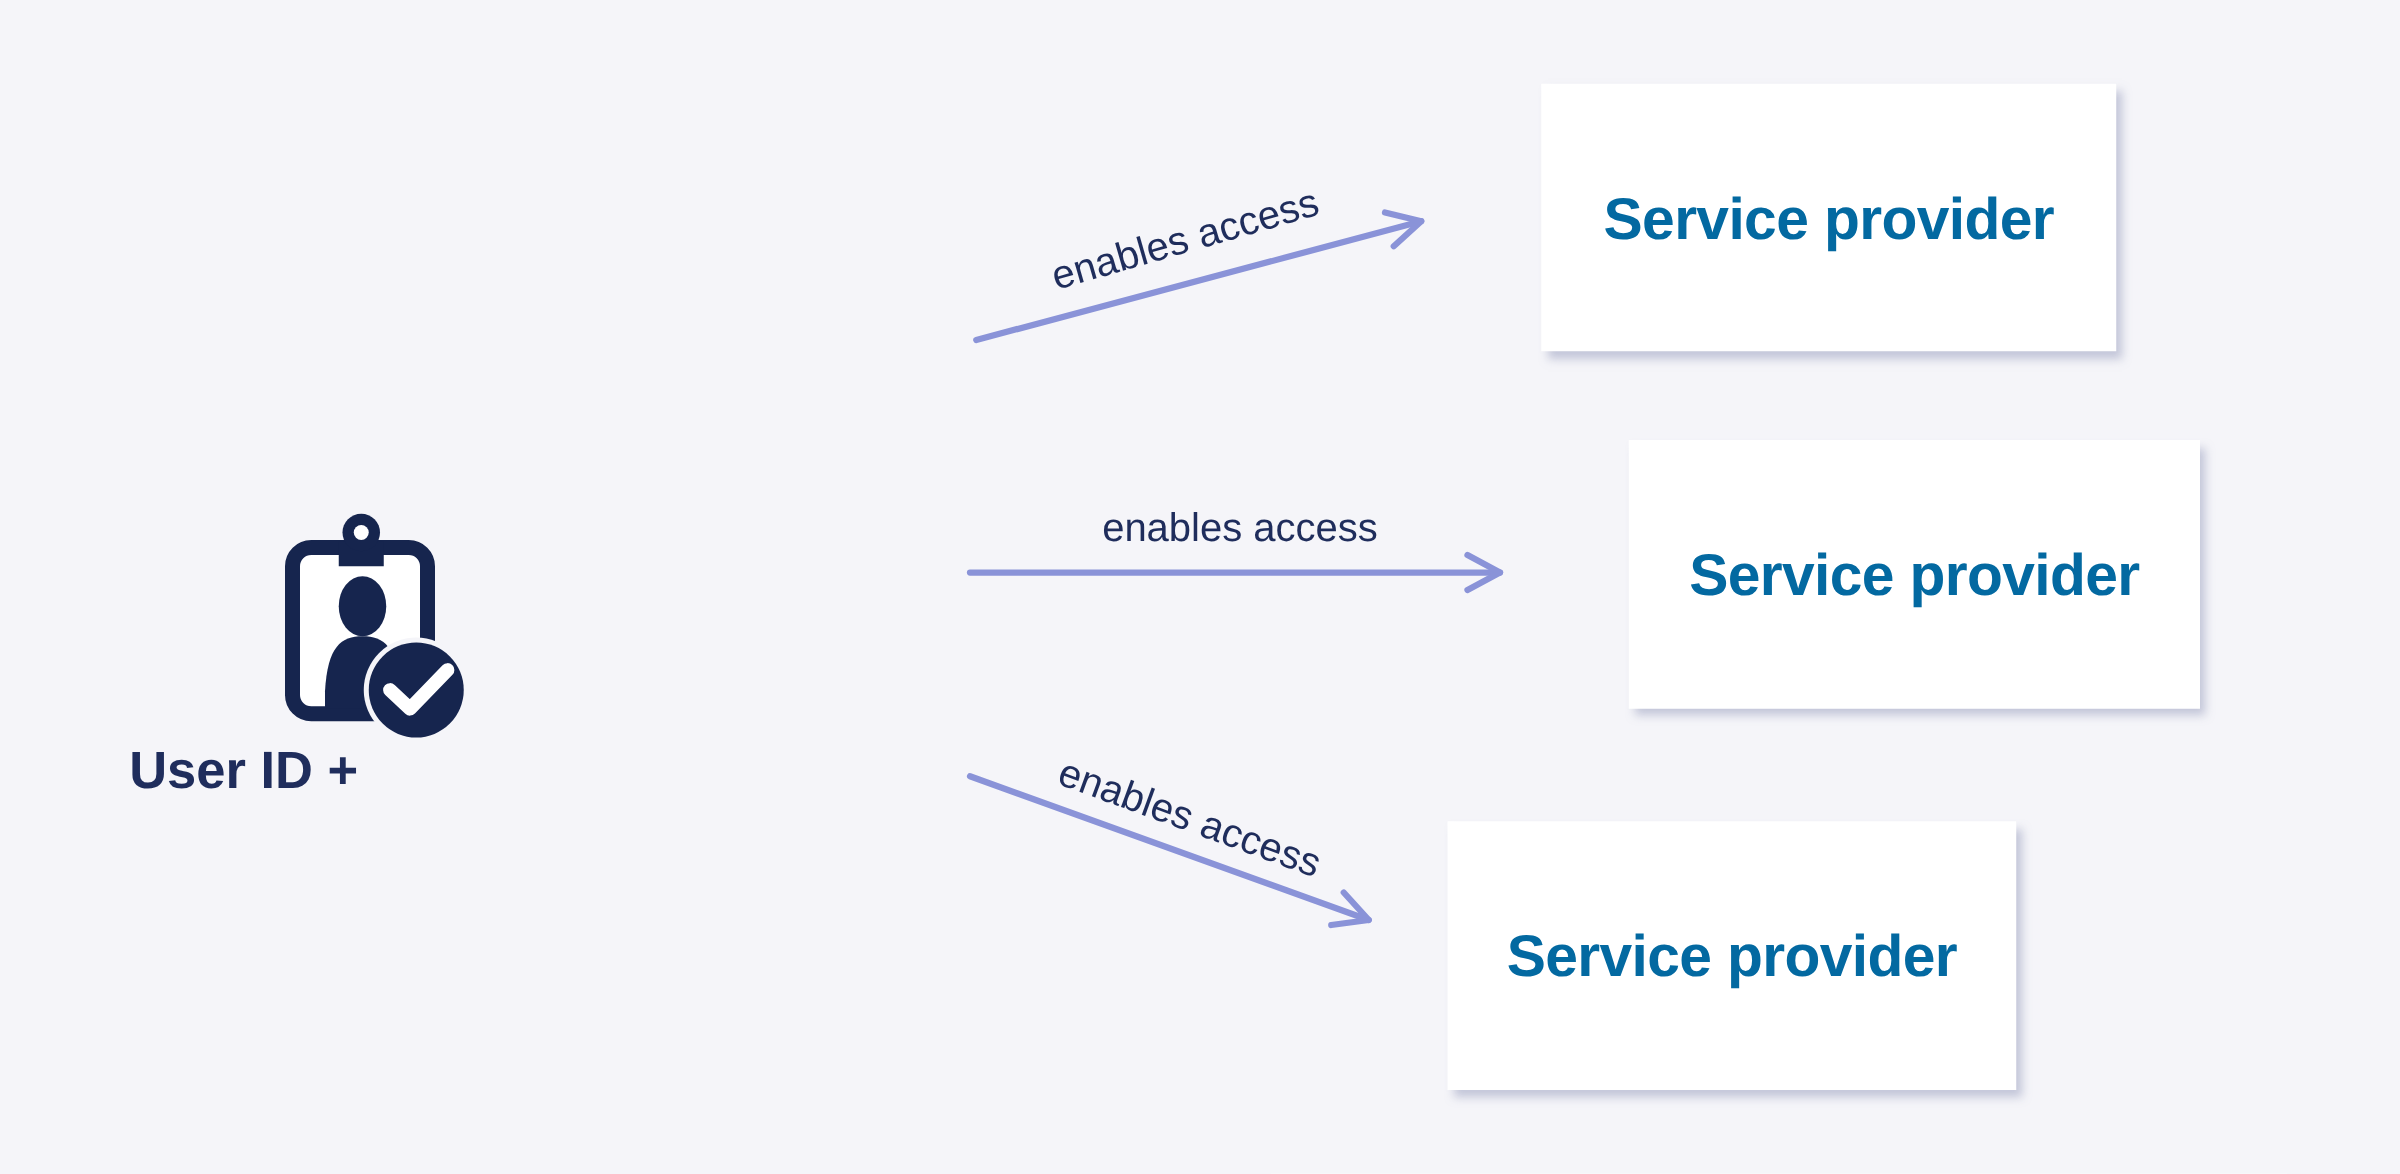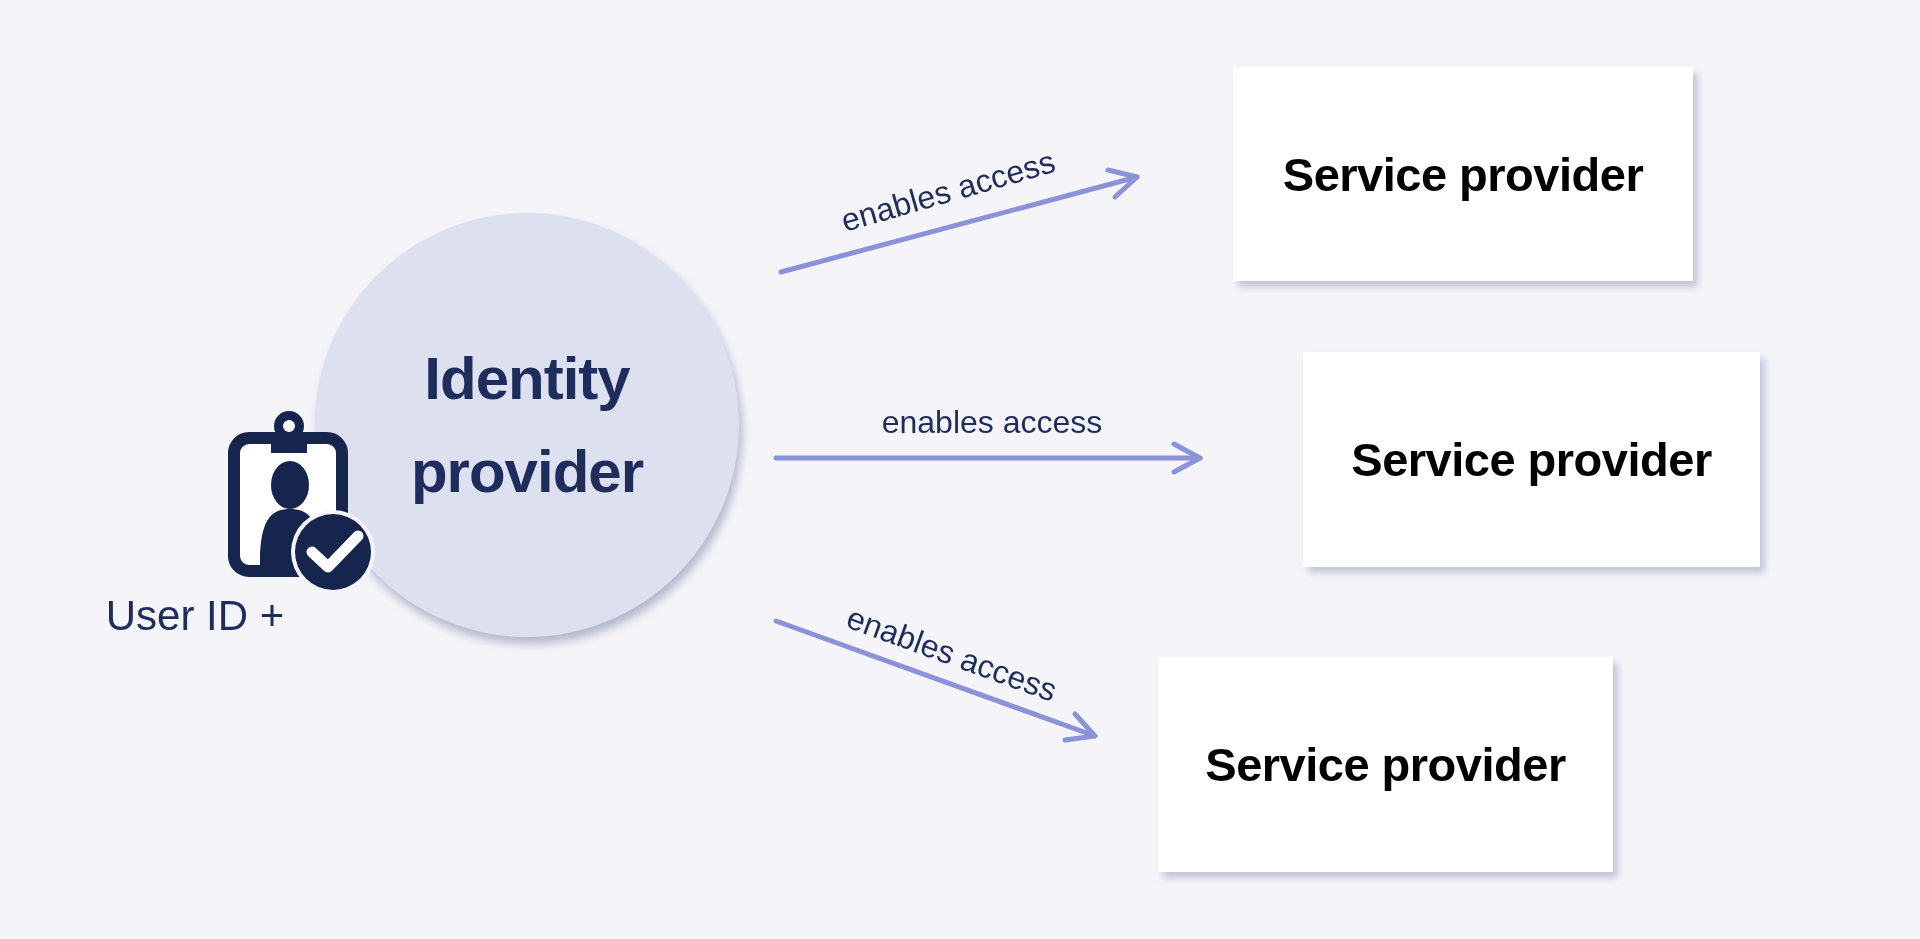--- a/index.html
+++ b/index.html
@@ -21,21 +21,21 @@
   .idp-label{
     color:#1f2d5c;font-weight:700;font-size:60px;line-height:1.55;
     letter-spacing:-1px;text-align:center;
   }
   .idp-label span{display:block;}
   
   .badge-icon{position:absolute;left:215px;top:395px;width:190px;height:215px;}
   
   .credential-caption{
     position:absolute;left:58px;top:583px;width:274px;
-    color:#1f2d5c;font-size:42px;line-height:1.55;text-align:center;font-weight:400;
+    color:#1f2d5c;font-size:42px;line-height:1.55;text-align:center;font-weight:700;
   }
   .credential-caption span{display:block;}
   
   .arrows-overlay{position:absolute;left:0;top:0;width:1920px;height:939px;pointer-events:none;}
   .arrow-stroke{stroke:#8a93d8;stroke-width:5;stroke-linecap:round;stroke-linejoin:round;fill:none;}
   
   .arrow-label{
     position:absolute;color:#1f2d5c;font-size:32px;font-weight:400;
     width:224px;height:46px;text-align:center;line-height:46px;white-space:nowrap;
   }
@@ -45,34 +45,28 @@
   
   .sp-box{
     position:absolute;background:#ffffff;
     box-shadow:5px 6px 7px rgba(146,152,186,0.5);
     display:flex;align-items:center;justify-content:center;
   }
   .sp-box.b1{left:1233px;top:67px;width:460px;height:214px;}
   .sp-box.b2{left:1303px;top:352px;width:457px;height:215px;}
   .sp-box.b3{left:1158px;top:657px;width:455px;height:215px;}
   .sp-label{
-    color:#000000;font-weight:700;font-size:47px;letter-spacing:-0.5px;white-space:nowrap;
+    color:#0369a1;font-weight:700;font-size:47px;letter-spacing:-0.5px;white-space:nowrap;
   }
 </style>
 </head>
 <body>
 
 <div class="canvas">
 
-  <div class="idp-circle">
-    <div class="idp-label">
-      <span>Identity</span>
-      <span>provider</span>
-    </div>
-  </div>
 
   <svg class="badge-icon" viewBox="0 0 190 215" xmlns="http://www.w3.org/2000/svg">
     <rect x="19" y="43" width="108" height="133" rx="15" fill="#ffffff" stroke="#16254e" stroke-width="12"></rect>
     <rect x="56" y="38" width="36" height="20" fill="#16254e"></rect>
     <circle cx="74" cy="31" r="15" fill="#16254e"></circle>
     <circle cx="74" cy="31" r="6" fill="#ffffff"></circle>
     <ellipse cx="75" cy="90" rx="19" ry="24" fill="#16254e"></ellipse>
     <path d="M 45 172 L 45 158 C 47 122 58 114 75 114 C 92 114 103 122 105 158 L 105 172 Z" fill="#16254e"></path>
     <circle cx="118" cy="157" r="42" fill="#f5f5f9"></circle>
     <circle cx="118" cy="157" r="38" fill="#16254e"></circle>

